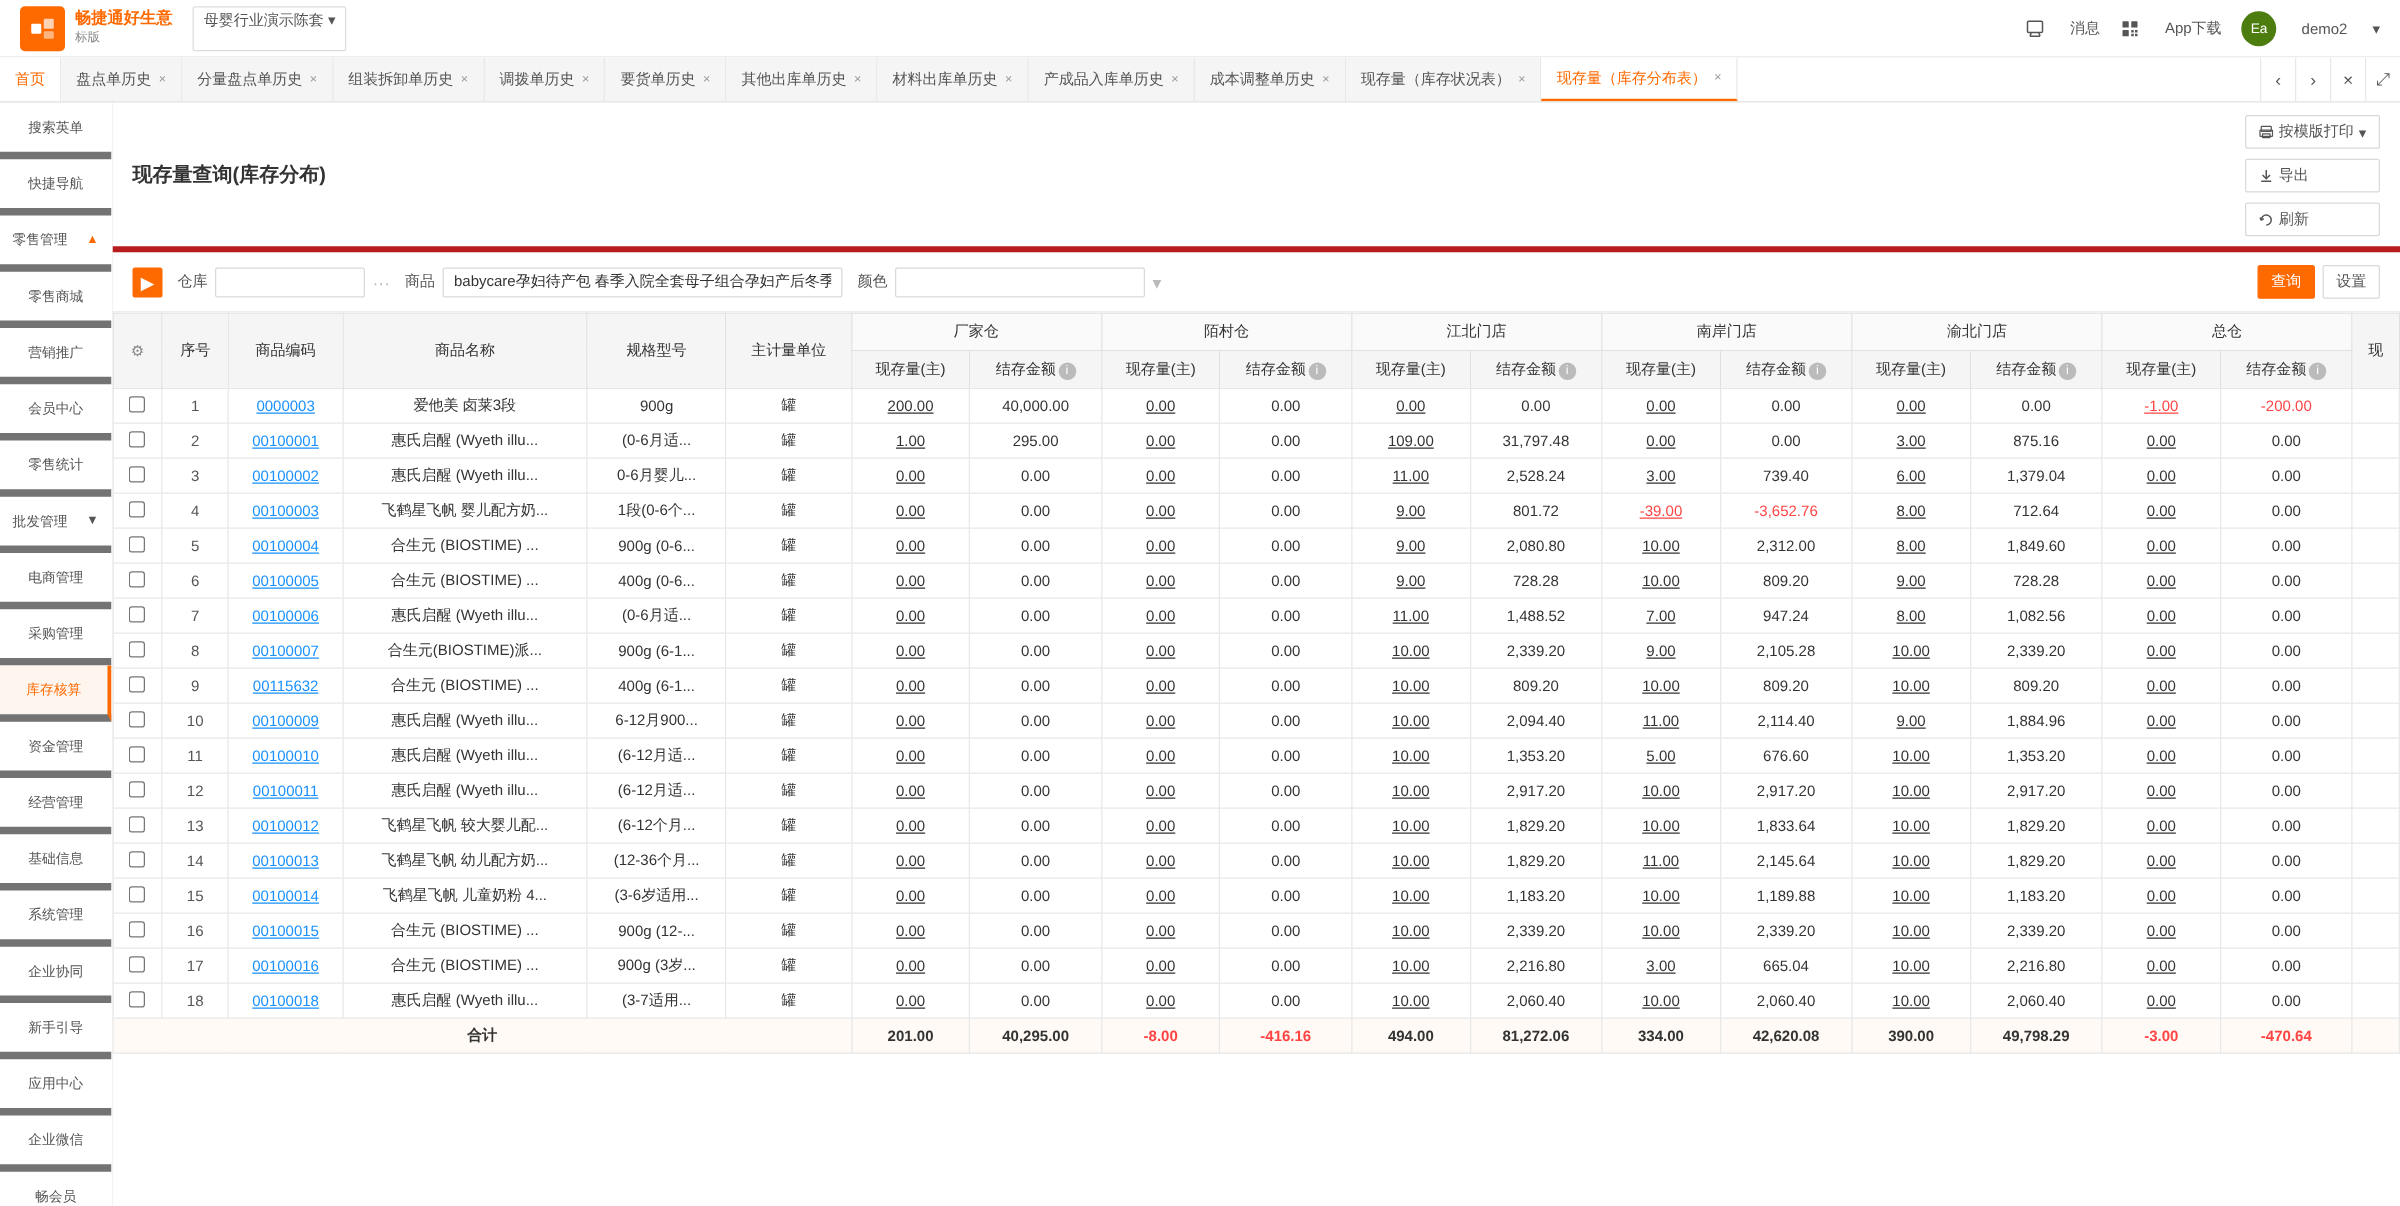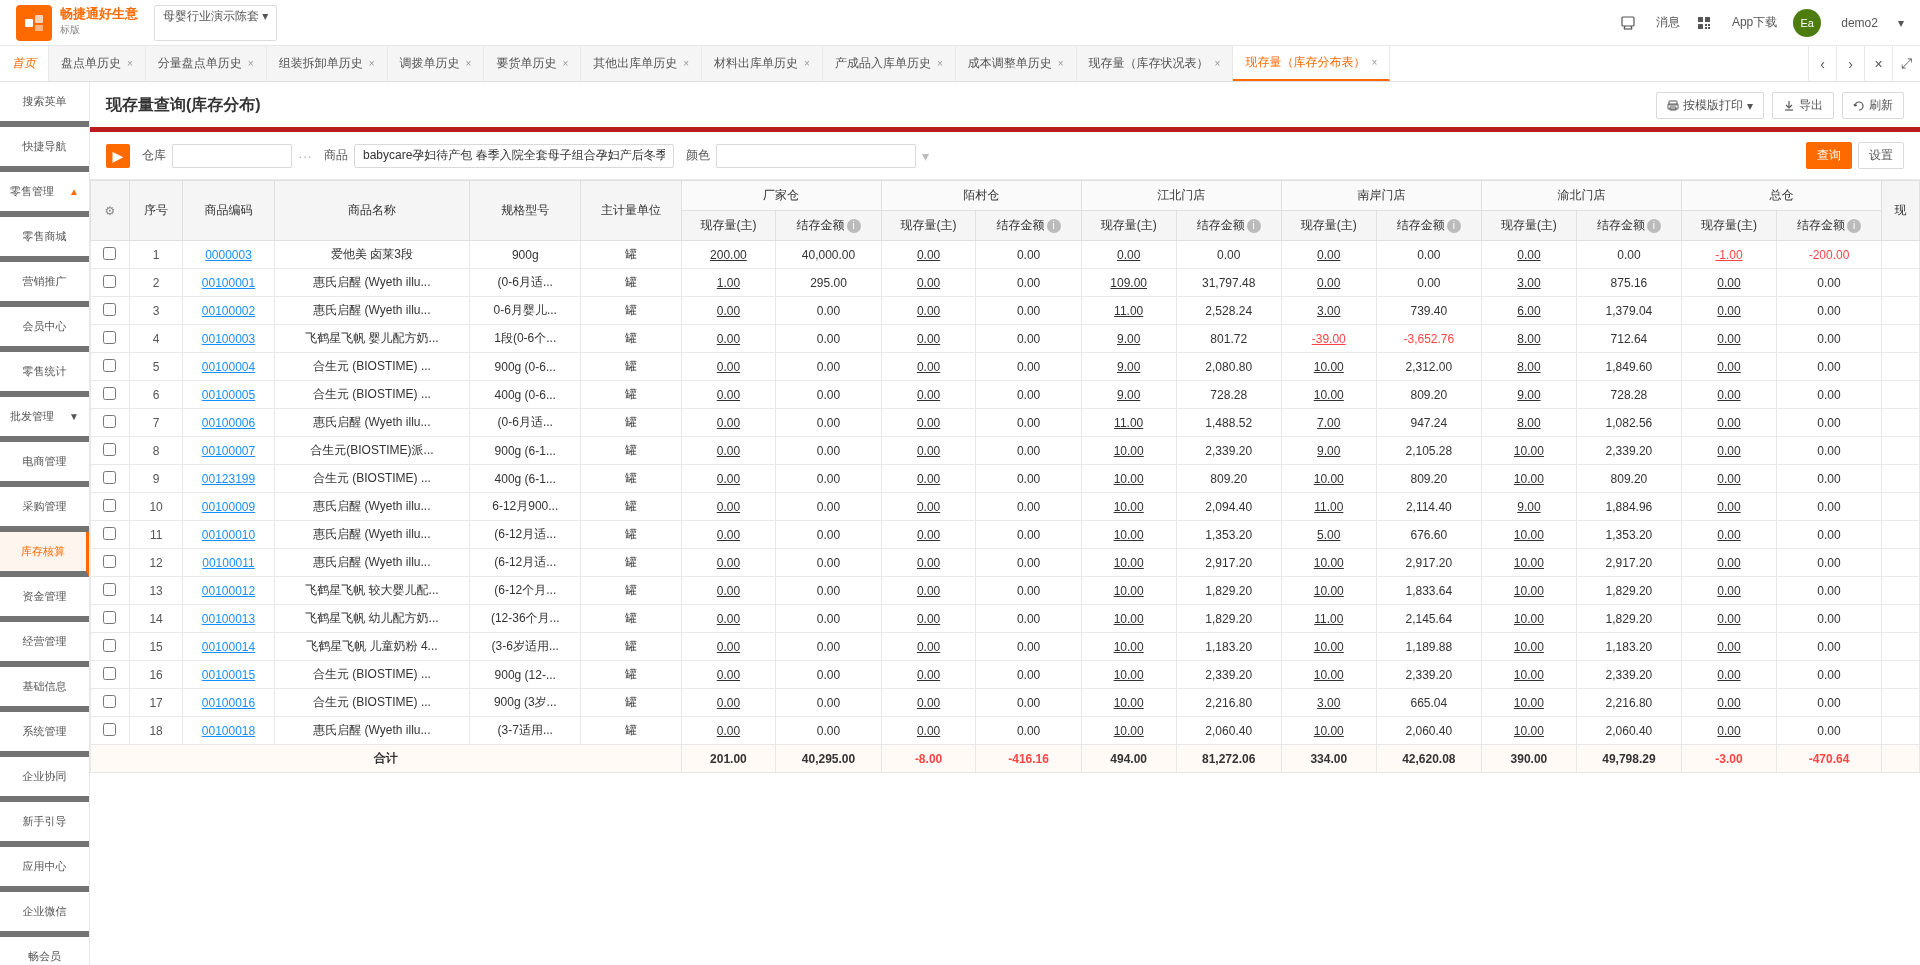--- a/index.html
+++ b/index.html
@@ -56,21 +56,20 @@
       background: #f5f5f5;
     }
     .tab-item.active {
       background: #fff;
       color: #ff6a00;
       border-bottom: 2px solid #ff6a00;
     }
     .tab-item.home {
       background: #fff;
       color: #ff6a00;
-      font-style: italic;
     }
     .tab-close {
       font-size: 10px;
       color: #999;
       cursor: pointer;
     }
     .tab-nav-btn {
       display: flex;
       align-items: center;
       justify-content: center;
@@ -139,20 +138,21 @@
       margin-bottom: 8px;
     }
     .page-title {
       font-size: 16px;
       font-weight: bold;
       color: #333;
     }
     .page-actions {
       display: flex;
       gap: 8px;
+      flex-direction: column;
     }
     .action-btn {
       display: flex;
       align-items: center;
       gap: 4px;
       padding: 4px 10px;
       border: 1px solid #d9d9d9;
       background: #fff;
       cursor: pointer;
       border-radius: 2px;
@@ -659,21 +659,21 @@
     <td class=""><span class=" ">2,105.28</span></td>
     <td><span class=" underline">10.00</span></td>
     <td><span class=" ">2,339.20</span></td>
     <td class=""><span class=" underline">0.00</span></td>
     <td class=""><span class=" ">0.00</span></td>
     <td></td>
   </tr>
             <tr>
     <td><input type="checkbox" style=""></td>
     <td class="col-num">9</td>
-    <td><span class="underline" style="color:#1890ff;cursor:pointer">00123199</span></td>
+    <td><span class="underline" style="color:#1890ff;cursor:pointer">00115632</span></td>
     <td>合生元 (BIOSTIME) ...</td>
     <td>400g (6-1...</td>
     <td>罐</td>
     <td><span class=" underline">0.00</span></td>
     <td><span class=" ">0.00</span></td>
     <td><span class=" underline">0.00</span></td>
     <td><span class=" ">0.00</span></td>
     <td><span class=" underline">10.00</span></td>
     <td><span class=" ">809.20</span></td>
     <td class=""><span class=" underline">10.00</span></td>

